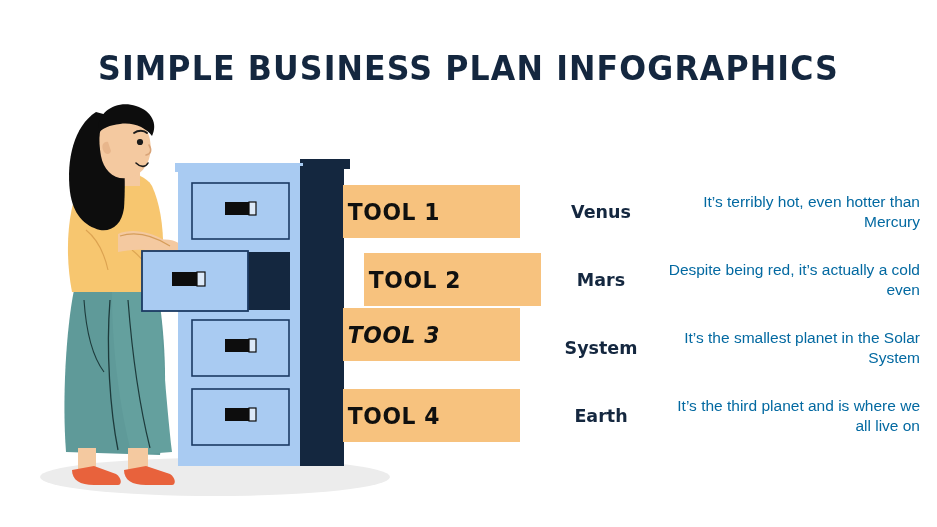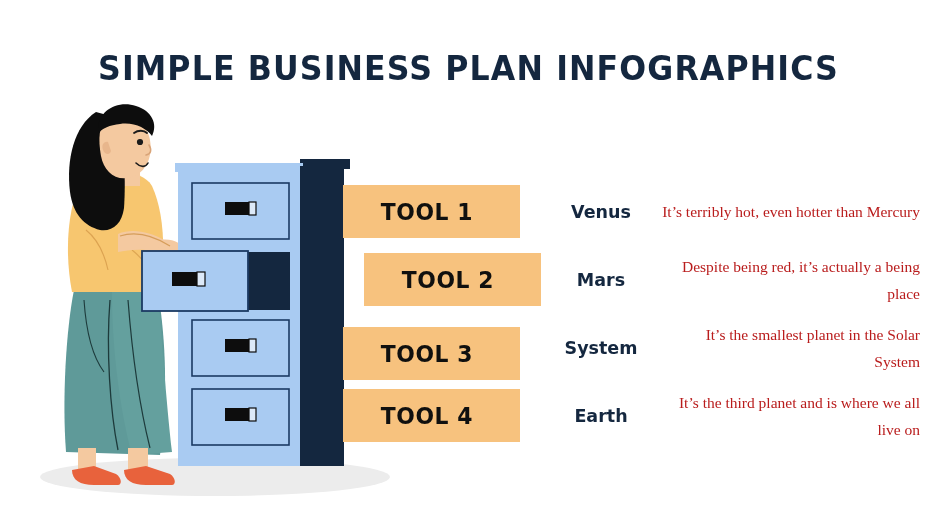--- a/index.html
+++ b/index.html
@@ -46,21 +46,21 @@
 
   
   .tool-bar {
     position: absolute;
     left: 343px;
     width: 177px;
     height: 53px;
     background: #f7c27e;
     display: flex;
     align-items: center;
-    justify-content: center;
+    justify-content: flex-start;
     box-sizing: border-box;
     padding-right: 14px;
   }
   .tool-label {
     font-family: "DejaVu Sans", sans-serif;
     font-weight: bold;
     font-size: 23px;
     letter-spacing: 0.6px;
     color: #10100f;
     transform: scaleX(0.95);
@@ -82,24 +82,24 @@
     text-align: center;
     font-family: "DejaVu Sans", sans-serif;
     font-weight: bold;
     font-size: 17.5px;
     color: #14273f;
     white-space: nowrap;
   }
   .planet-desc {
     flex: 1;
     text-align: right;
-    font-family: Liberation Serif, serif;
+    font-family: Liberation Sans, sans-serif;
     font-size: 15.5px;
-    line-height: 27px;
-    color: #b91c1c;
+    line-height: 20px;
+    color: #0369a1;
   }
 </style>
 </head>
 <body>
 
 <div id="slide">
 
   <div id="title">SIMPLE BUSINESS PLAN INFOGRAPHICS</div>
 
   <div id="illustration">
@@ -188,34 +188,34 @@
       </g>
     </svg>
   </div>
 
   <div class="tool-bar" style="top:185px;">
     <span class="tool-label">TOOL 1</span>
   </div>
   <div class="tool-bar" style="top:253px;margin-left:21px;">
     <span class="tool-label">TOOL 2</span>
   </div>
-  <div class="tool-bar" style="top:327px;">
+  <div class="tool-bar" style="top:308px;font-style:italic;">
     <span class="tool-label">TOOL 3</span>
   </div>
   <div class="tool-bar" style="top:389px;">
     <span class="tool-label">TOOL 4</span>
   </div>
 
   <div class="planet-row" style="top:185px;">
     <div class="planet-name">Venus</div>
     <div class="planet-desc">It’s terribly hot, even hotter than Mercury</div>
   </div>
   <div class="planet-row" style="top:253px;">
     <div class="planet-name">Mars</div>
-    <div class="planet-desc">Despite being red, it’s actually a being place</div>
+    <div class="planet-desc">Despite being red, it’s actually a cold even</div>
   </div>
   <div class="planet-row" style="top:321px;">
     <div class="planet-name">System</div>
     <div class="planet-desc">It’s the smallest planet in the Solar System</div>
   </div>
   <div class="planet-row" style="top:389px;gap:12px;">
     <div class="planet-name">Earth</div>
     <div class="planet-desc">It’s the third planet and is where we all live on</div>
   </div>
 

